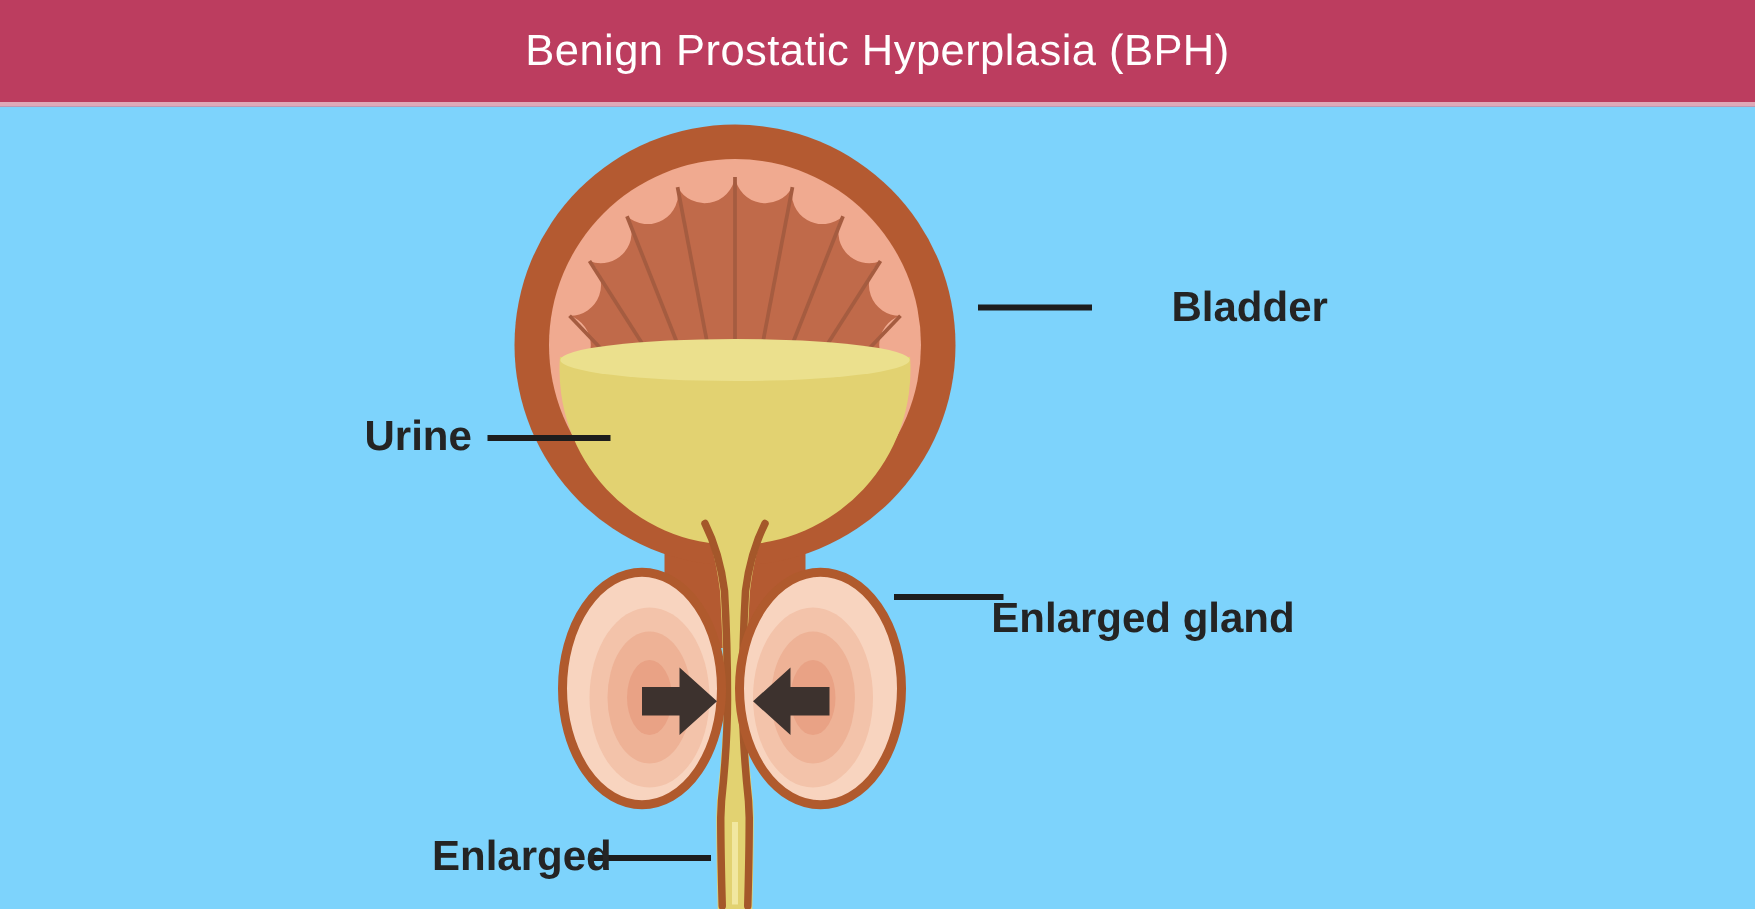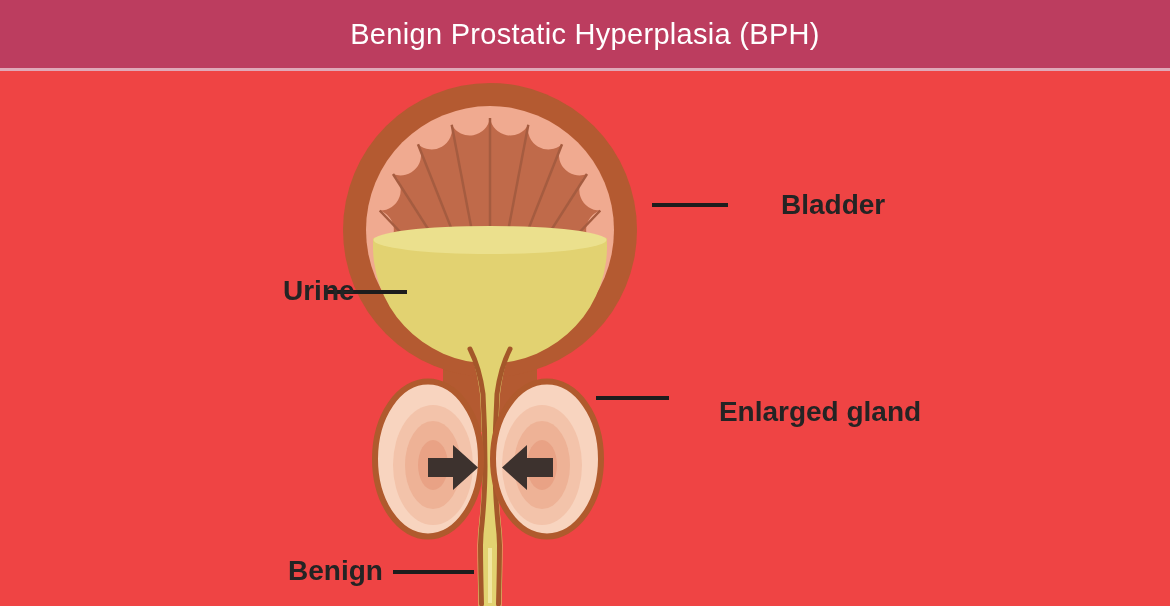--- a/index.html
+++ b/index.html
@@ -1,20 +1,20 @@
 <!DOCTYPE html>
 <html style="--header-bg: #bc3d5f; --header-sep: #dfa9b8; --title-text: #ffffff; --label-text: #242424; --line-color: #1d1d1d; --wall-brown: #b45a31; --inner-pink: #f0aa90; --fan-terracotta: #c06a4a; --rugae-line: #a55c40; --urine-yellow: #e2d271; --urine-surface: #ebe08d; --duct-border: #a4572a; --lobe-outline: #b05a2d; --lobe-base: #f8d4bf; --lobe-mid1: #f3c3aa; --lobe-mid2: #eeb296; --lobe-core: #e9a285; --arrow-dark: #3d322e; --tube-highlight: #f1e7a0;"><head>
 <meta charset="utf-8">
 <style>
   html,body{margin:0;padding:0;background:#fff;}
   .stage{
     position:relative;
     width:1170px;height:606px;
     overflow:hidden;
-    background:#ef4444;
+    background:#7dd3fc;
     font-family:"Liberation Sans", sans-serif;
   }
   
   .header{
     position:absolute;left:0;top:0;width:100%;height:68px;
     background:var(--header-bg,#bc3d5f);
     border-bottom:3px solid var(--header-sep,#dfa9b8);
     display:flex;align-items:center;justify-content:center;
   }
   .header .title{
@@ -148,21 +148,21 @@
     <path class="c-arrow" d="M 553 458 L 527 458 L 527 445 L 502 467.5 L 527 490 L 527 477 L 553 477 Z"></path>
 
     <line class="ln-label" x1="652" y1="205" x2="728" y2="205"></line>
     <line class="ln-label" x1="325" y1="292" x2="407" y2="292"></line>
     <line class="ln-label" x1="596" y1="398" x2="669" y2="398"></line>
     <line class="ln-label" x1="393" y1="572" x2="474" y2="572"></line>
   </svg>
 
   <div class="lbl" style="left:741px;top:205px;margin-left:40px;">Bladder</div>
 
-  <div class="lbl" style="left:243px;top:291px;margin-left:40px;">Urine</div>
+  <div class="lbl" style="left:243px;top:291px;">Urine</div>
 
-  <div class="lbl center2" style="left:820px;top:412px;">
+  <div class="lbl center2" style="left:762px;top:412px;">
     <div>Enlarged gland</div>
   </div>
 
-  <div class="lbl" style="left:288px;top:571px;">Benign</div>
+  <div class="lbl" style="left:288px;top:571px;">Enlarged</div>
 
 </div>
 
 </body></html>

